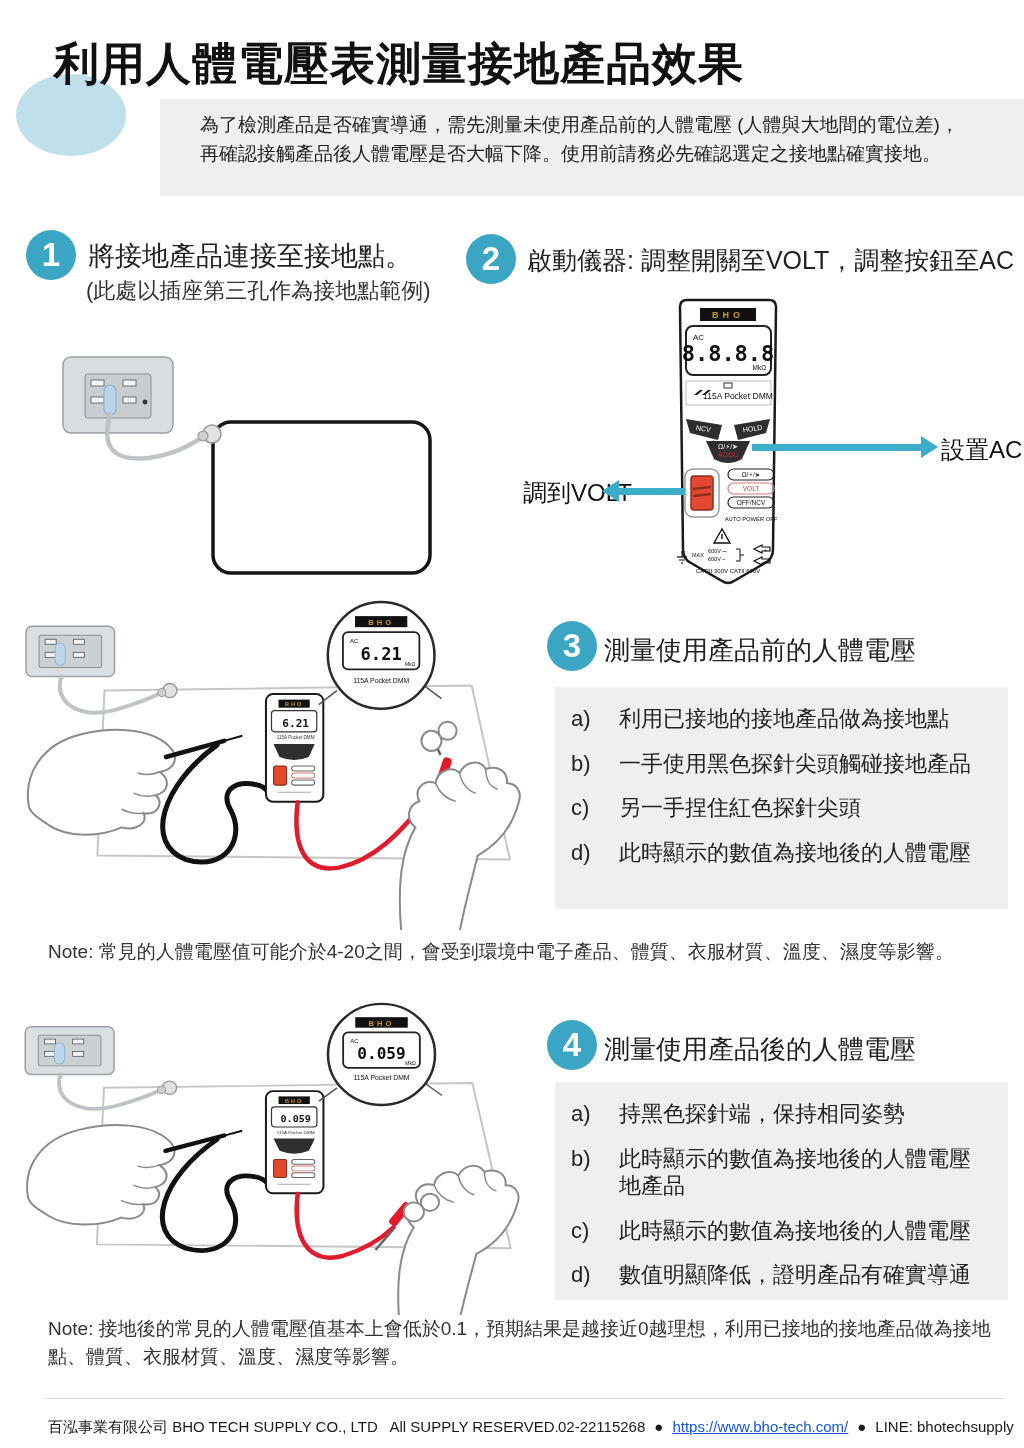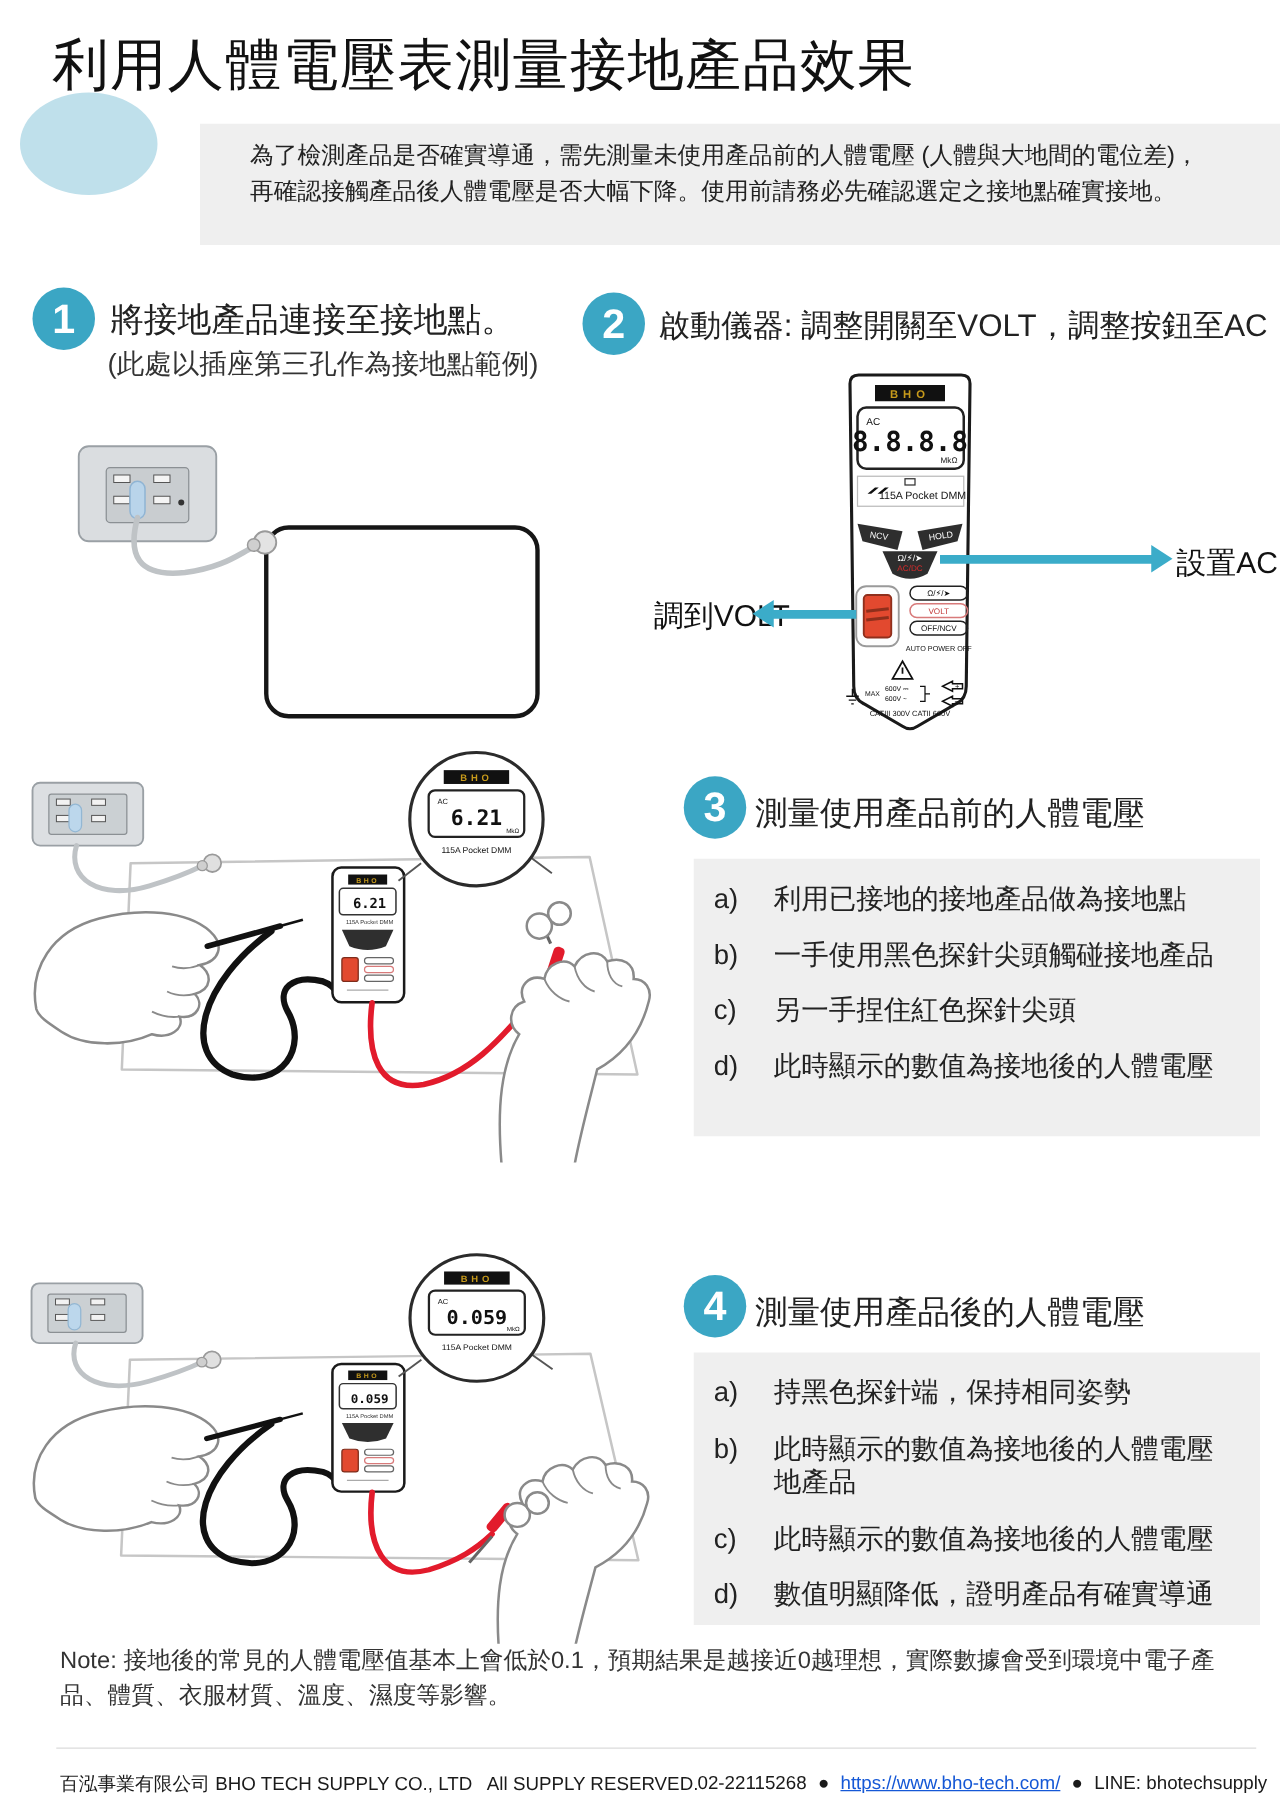--- a/index.html
+++ b/index.html
@@ -1,21 +1,21 @@
 <!DOCTYPE html>
 <html><head>
 <meta charset="utf-8">
 <style>
   html,body{margin:0;padding:0;background:#fff;}
   .page{position:relative;width:1024px;height:1448px;background:#fff;overflow:hidden;
         font-family:"Liberation Sans","DejaVu Sans",sans-serif;color:#111;}
   .abs{position:absolute;}
   .blue-circle{position:absolute;left:16px;top:74px;width:110px;height:82px;border-radius:50%;
         background:#bfe0eb;z-index:0;}
-  .title{position:absolute;left:42px;top:22px;margin:0;font-size:45px;font-weight:400;
+  .title{position:absolute;left:42px;top:22px;margin:12px;font-size:45px;font-weight:700;
         letter-spacing:1px;z-index:1;}
   .intro{position:absolute;left:160px;top:99px;width:845px;height:97px;background:#efefef;z-index:1;padding-left:33px;}
   .intro-inner{position:absolute;left:40px;top:11px;width:772px;font-size:19px;line-height:1.55;color:#222;}
   .badge{position:absolute;width:50px;height:50px;border-radius:50%;background:#3ba6c4;color:#fff;
         display:flex;align-items:center;justify-content:center;font-size:33px;font-weight:600;z-index:2;}
   .step-title{position:absolute;font-size:27px;color:#222;z-index:2;}
   .step-sub{position:absolute;font-size:22px;color:#333;z-index:2;}
   .panel{position:absolute;background:#efefef;z-index:1;padding:18px 0 0 16px;box-sizing:border-box;}
   .row{display:flex;margin-bottom:17px;font-size:22px;color:#222;line-height:1.25;}
   .letter{width:48px;flex:none;}
@@ -239,20 +239,24 @@
     <div class="row">
       <span class="letter">c)</span>
       <div><span>另一手捏住紅色探針尖頭</span></div>
     </div>
     <div class="row">
       <span class="letter">d)</span>
       <div><span>此時顯示的數值為接地後的人體電壓</span></div>
     </div>
   </div>
 
+  <div class="note" style="left:48px;top:938px;width:955px">
+    <span>Note:</span>
+    <span>常見的人體電壓值可能介於4-20之間，會受到環境中電子產品、體質、衣服材質、溫度、濕度等影響。</span>
+  </div>
 
   <svg class="abs" style="left:0px;top:1000px;z-index:1" width="545" height="315" viewBox="0 0 540 330" preserveAspectRatio="none">
     <path d="M103,92 L468,87 L506,260 L96,256 Z" fill="#fff" stroke="#c6c6c6" stroke-width="2" stroke-linejoin="round"></path>
     <g transform="translate(25,28)">
       <rect x="0" y="0" width="88" height="50" rx="6" fill="#dcdfe2" stroke="#9aa0a5" stroke-width="1.5"></rect>
       <rect x="13" y="9" width="62" height="32" rx="2" fill="#cbd0d3" stroke="#8b9094"></rect>
       <rect x="19" y="13" width="11" height="5" fill="#f2f2f2" stroke="#555" stroke-width="0.8"></rect>
       <rect x="19" y="26" width="11" height="5" fill="#f2f2f2" stroke="#555" stroke-width="0.8"></rect>
       <rect x="47" y="13" width="11" height="5" fill="#f2f2f2" stroke="#555" stroke-width="0.8"></rect>
       <rect x="47" y="26" width="11" height="5" fill="#f2f2f2" stroke="#555" stroke-width="0.8"></rect>
@@ -334,21 +338,21 @@
       <div><span>此時顯示的數值為接地後的人體電壓</span></div>
     </div>
     <div class="row">
       <span class="letter">d)</span>
       <div><span>數值明顯降低，證明產品有確實導通</span></div>
     </div>
   </div>
 
   <div class="note" style="left:48px;top:1315px;width:945px">
     <span>Note:</span>
-    <span>接地後的常見的人體電壓值基本上會低於0.1，預期結果是越接近0越理想，實際數據會受到環境中電子產品、體質、衣服材質、溫度、濕度等影響。</span>
+    <span>接地後的常見的人體電壓值基本上會低於0.1，預期結果是越接近0越理想，利用已接地的接地產品做為接地點、體質、衣服材質、溫度、濕度等影響。</span>
   </div>
 
   <div class="divider"></div>
   <div class="footer-left">
     <span>百泓事業有限公司</span>
     <span>BHO TECH SUPPLY CO., LTD</span>&nbsp;&nbsp;
     <span>All SUPPLY RESERVED.</span>
   </div>
   <div class="footer-right">
     <span>02-22115268</span>

